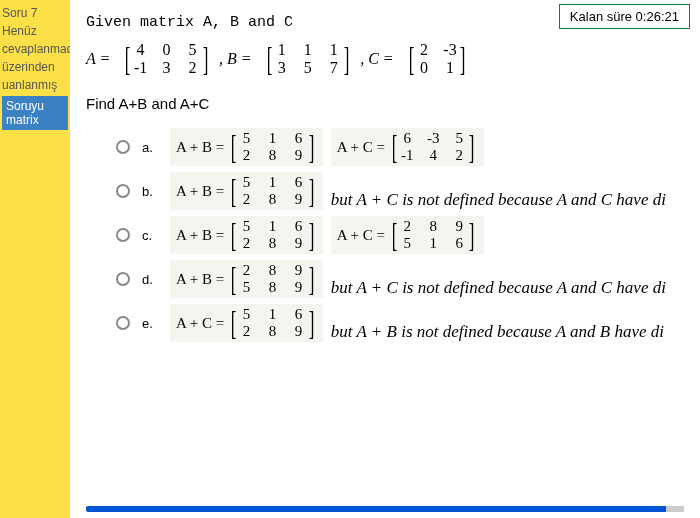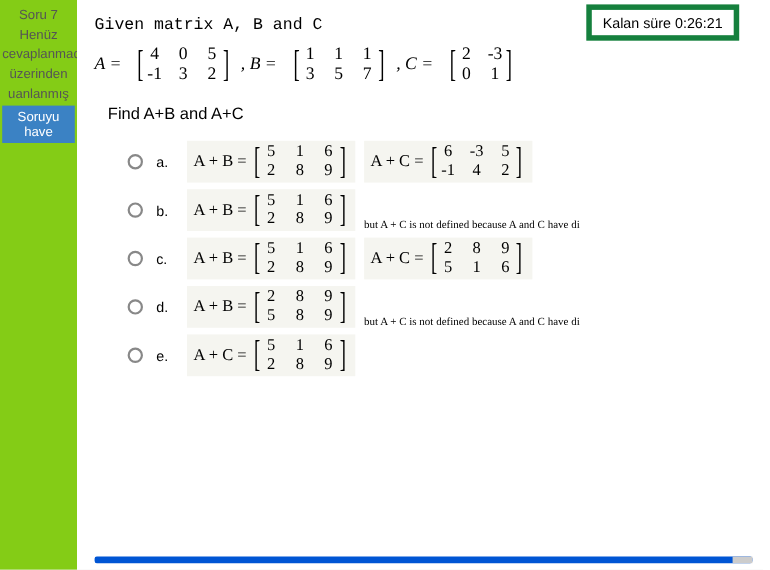--- a/index.html
+++ b/index.html
@@ -1,56 +1,56 @@
 <!DOCTYPE html>
 <html><head>
 <meta charset="utf-8">
 <style>
 * { margin: 0; padding: 0; box-sizing: border-box; }
 body { font-family: Arial, sans-serif; font-size: 14px; background: #f0f0f0; width: 700px; height: 518px; overflow: hidden; }
 .container { display: flex; height: 100%; }
-.sidebar { width: 70px; background: #84cc16; padding: 4px 2px; font-size: 12px; color: #555; text-align: center; }
+.sidebar { width: 70px; background: #fde047; padding: 4px 2px; font-size: 12px; color: #555; }
 .sidebar-item { padding: 2px 0; }
 .highlighted { background: #3b82c4; color: white; padding: 3px 4px; margin: 2px 0; }
 .main { flex: 1; background: #fff; padding: 8px 16px; position: relative; overflow: hidden; }
-.timer { position: absolute; top: 4px; right: 28px; border: 5px solid #15803d; padding: 4px 10px; font-size: 13px; background: #fff; }
+.timer { position: absolute; top: 4px; right: 10px; border: 1px solid #15803d; padding: 4px 10px; font-size: 13px; background: #fff; }
 .question-text { margin: 6px 0 10px 0; font-size: 15px; font-family: Liberation Mono, monospace; }
 .matrices-row { display: flex; align-items: center; gap: 8px; margin: 8px 0 18px 0; font-family: 'Times New Roman', serif; font-size: 16px; }
 .matrix-label { font-style: italic; margin-right: 4px; }
 .matrix { display: inline-flex; align-items: center; }
 .bracket-l, .bracket-r { font-size: 38px; font-weight: 100; line-height: 0.9; transform: scaleX(0.5); }
 .matrix-content { display: inline-block; }
 .matrix-row { display: flex; gap: 12px; justify-content: center; }
 .matrix-row span { min-width: 18px; text-align: center; }
-.find-text { margin: 12px 0 16px 12px; font-size: 15px; }
+.find-text { margin: 12px 0 16px 0; font-size: 15px; }
 .options { margin-left: 30px; }
 .option { display: flex; align-items: center; margin: 6px 0; gap: 12px; }
 .radio { width: 14px; height: 14px; border: 2px solid #888; border-radius: 50%; flex-shrink: 0; }
 .option-label { font-size: 13px; width: 16px; }
 .option-content { display: flex; align-items: flex-end; gap: 8px; font-family: 'Times New Roman', serif; font-size: 15px; flex-wrap: nowrap; }
 .expr-box { background: #f5f5f0; padding: 2px 6px; display: flex; align-items: center; gap: 4px; }
-.explain { font-size: 10px; white-space: nowrap; }
+.explain { font-style: italic; font-size: 17px; white-space: nowrap; }
 .small-matrix .bracket-l, .small-matrix .bracket-r { font-size: 34px; }
 .small-matrix .matrix-row span { min-width: 14px; }
 .progress-bar { position: absolute; bottom: 6px; left: 16px; right: 16px; height: 6px; background: #0055d4; border-radius: 2px; }
 .progress-bar::after { content: ''; position: absolute; right: 0; top: 0; bottom: 0; width: 3%; background: #ccc; }
 </style>
 </head>
 <body>
 
 <div class="container">
   <div class="sidebar">
     <div class="sidebar-item">Soru 7</div>
     <div class="sidebar-item">Henüz</div>
     <div class="sidebar-item">cevaplanmadı</div>
     <div class="sidebar-item">üzerinden</div>
     <div class="sidebar-item">uanlanmış</div>
     <div class="sidebar-item highlighted">
       <div>Soruyu</div>
-      <div>have</div>
+      <div>matrix</div>
     </div>
   </div>
 
   <div class="main">
     <div class="timer">Kalan süre 0:26:21</div>
     <div class="question-text">Given matrix A, B and C</div>
 
     <div class="matrices-row">
       <span class="matrix-label">A =</span>
       <span class="matrix small-matrix">
@@ -267,20 +267,21 @@
                   </span>
               <span class="matrix-row">
                     <span>2</span>
                     <span>8</span>
                     <span>9</span>
                   </span>
             </span>
                 <span class="bracket-r">]</span>
               </span>
           </span>
+          <span class="explain">but A + B is not defined because A and B have di</span>
         </div>
       </div>
 
     </div>
 
     <div class="progress-bar"></div>
   </div>
 </div>
 
 </body></html>

